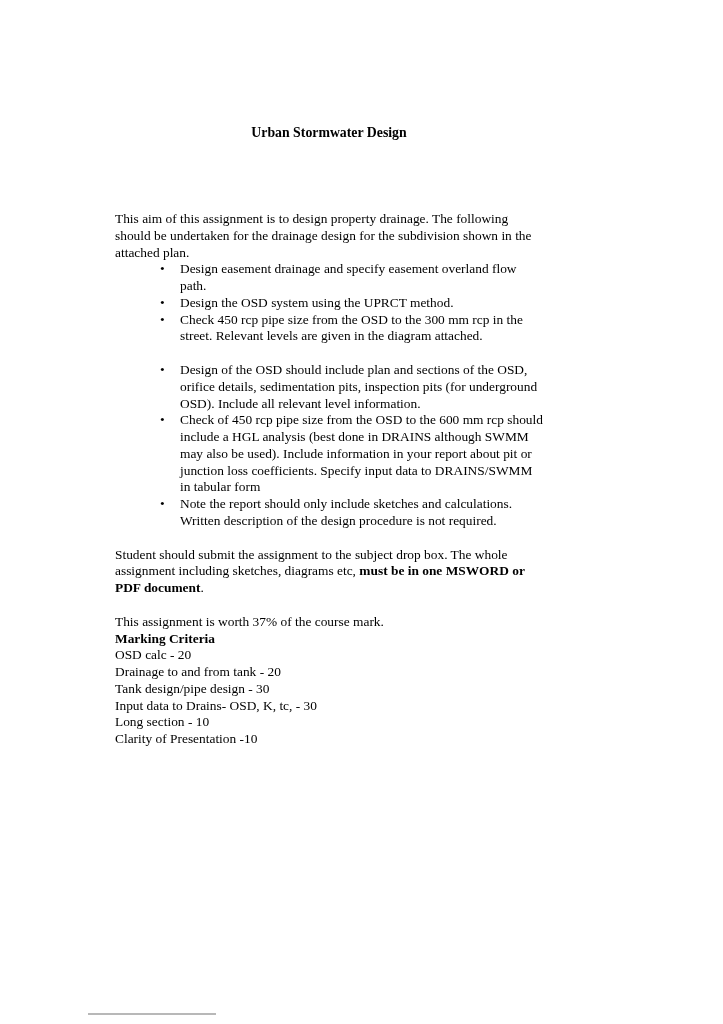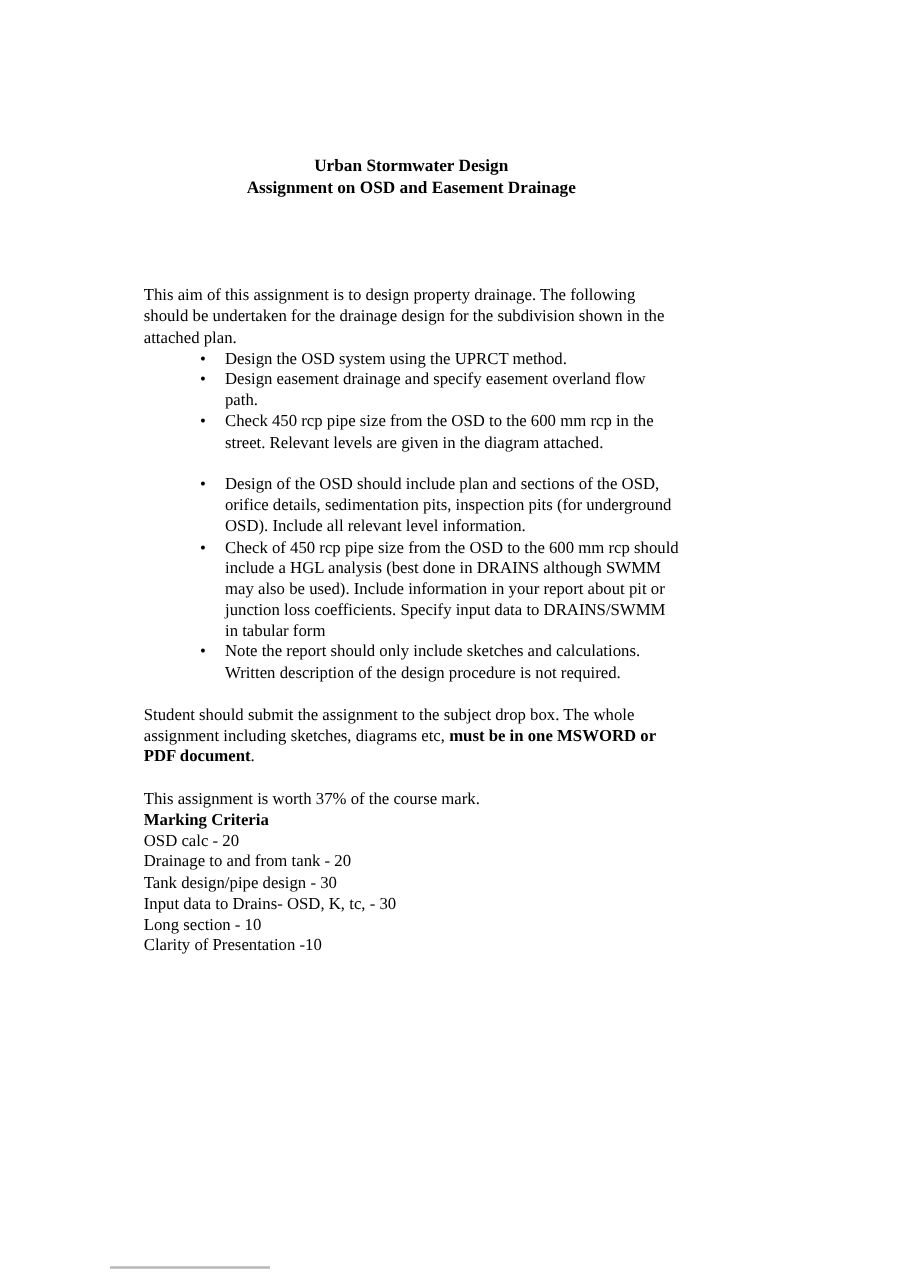--- a/index.html
+++ b/index.html
@@ -76,29 +76,28 @@
     background: #b8b8b8;
   }
 </style>
 </head>
 <body>
 
 <div class="page">
 
   <div class="title">
     <div>Urban Stormwater Design</div>
-    <div>Assignment on OSD and Easement Drainage</div>
   </div>
 
   <p>This aim of this assignment is to design property drainage. The following should be undertaken for the drainage design for the subdivision shown in the attached plan.</p>
 
   <ul class="doc-list gap-after">
+    <li>Design easement drainage and specify easement overland flow path.</li>
     <li>Design the OSD system using the UPRCT method.</li>
-    <li>Design easement drainage and specify easement overland flow path.</li>
-    <li>Check 450 rcp pipe size from the OSD to the 600 mm rcp in the street. Relevant levels are given in the diagram attached.</li>
+    <li>Check 450 rcp pipe size from the OSD to the 300 mm rcp in the street. Relevant levels are given in the diagram attached.</li>
   </ul>
 
 
   <ul class="doc-list gap-after">
     <li>Design of the OSD should include plan and sections of the OSD, orifice details, sedimentation pits, inspection pits (for underground OSD). Include all relevant level information.</li>
     <li>Check of 450 rcp pipe size from the OSD to the 600 mm rcp should include a HGL analysis (best done in DRAINS although SWMM may also be used). Include information in your report about pit or junction loss coefficients. Specify input data to DRAINS/SWMM in tabular form</li>
     <li>Note the report should only include sketches and calculations. Written description of the design procedure is not required.</li>
   </ul>
 
   <p class="gap-after"><span>Student should submit the assignment to the  subject drop box. The whole assignment including sketches, diagrams etc, </span><span class="bold-underline">must be in one MSWORD or PDF document</span><span>.</span></p>

